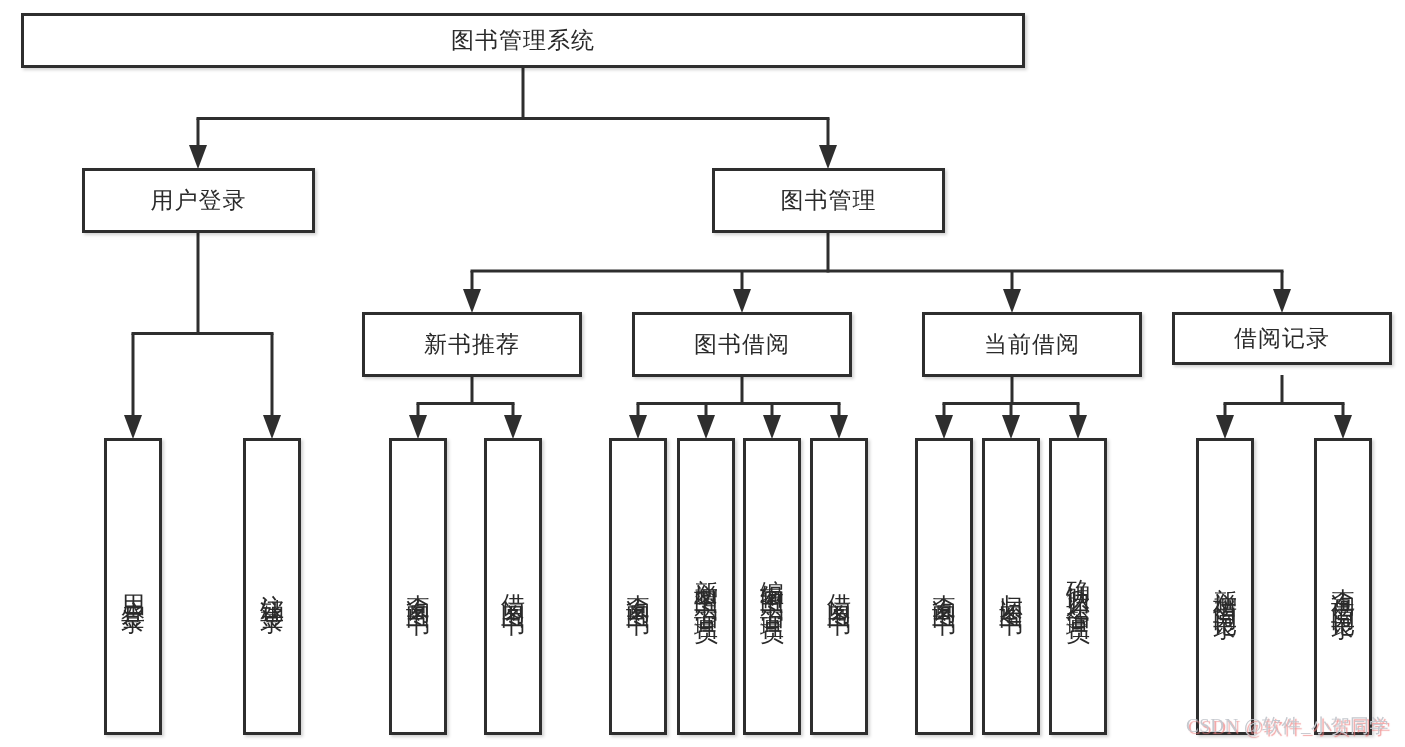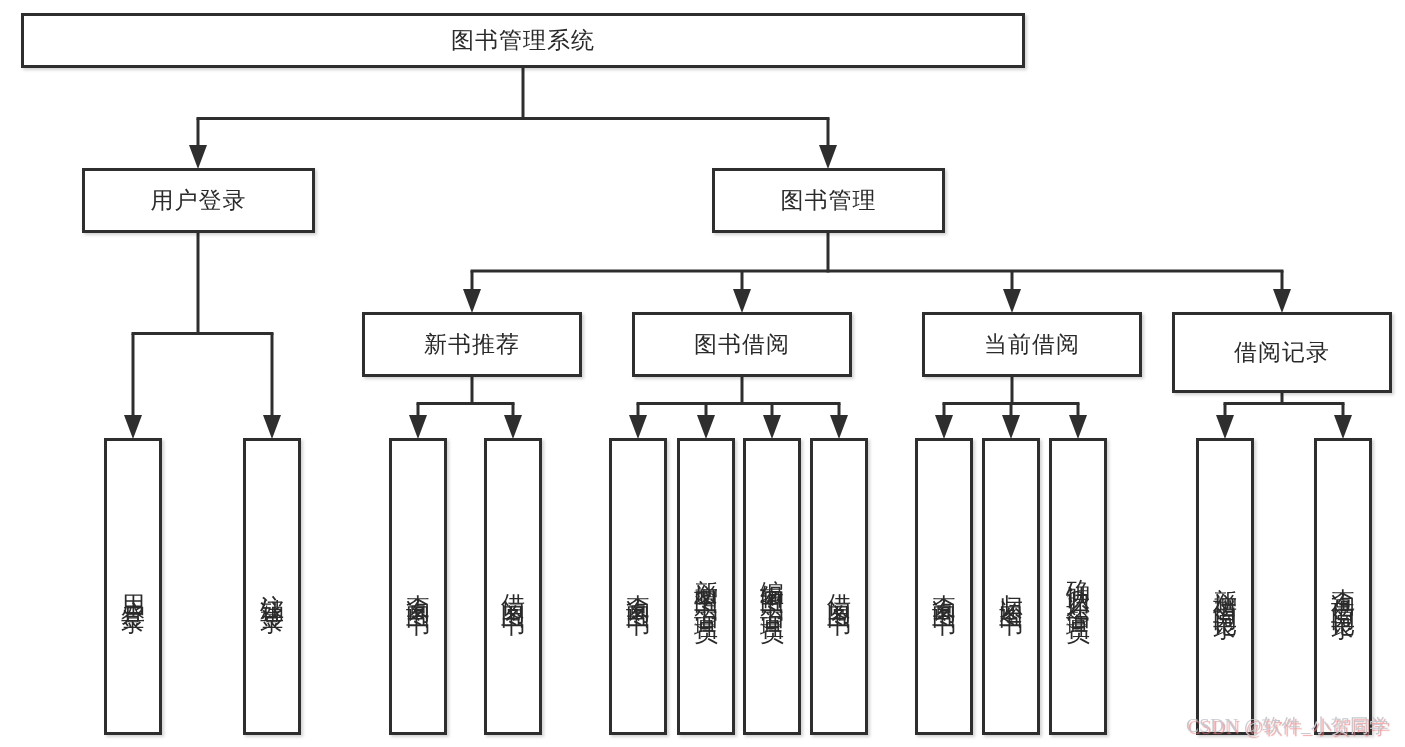--- a/index.html
+++ b/index.html
@@ -104,21 +104,21 @@
 
   <div class="node" style="left:712px;top:168px;width:233px;height:65px;">
     <span class="hlabel">图书管理</span>
   </div>
   <div class="node" style="left:632px;top:312px;width:220px;height:65px;">
     <span class="hlabel">图书借阅</span>
   </div>
   <div class="node" style="left:902px;top:312px;width:220px;height:65px;margin-left:20px;">
     <span class="hlabel">当前借阅</span>
   </div>
-  <div class="node" style="left:1172px;top:312px;width:220px;height:81px;">
+  <div class="node" style="left:1172px;top:312px;width:220px;height:53px;">
     <span class="hlabel">借阅记录</span>
   </div>
 
   <div class="node vnode" style="left:104px;top:438px;width:58px;height:297px;">
     <span class="vlabel">用户登录</span>
   </div>
   <div class="node vnode" style="left:243px;top:438px;width:58px;height:297px;">
     <span class="vlabel">注销登录</span>
   </div>
 

